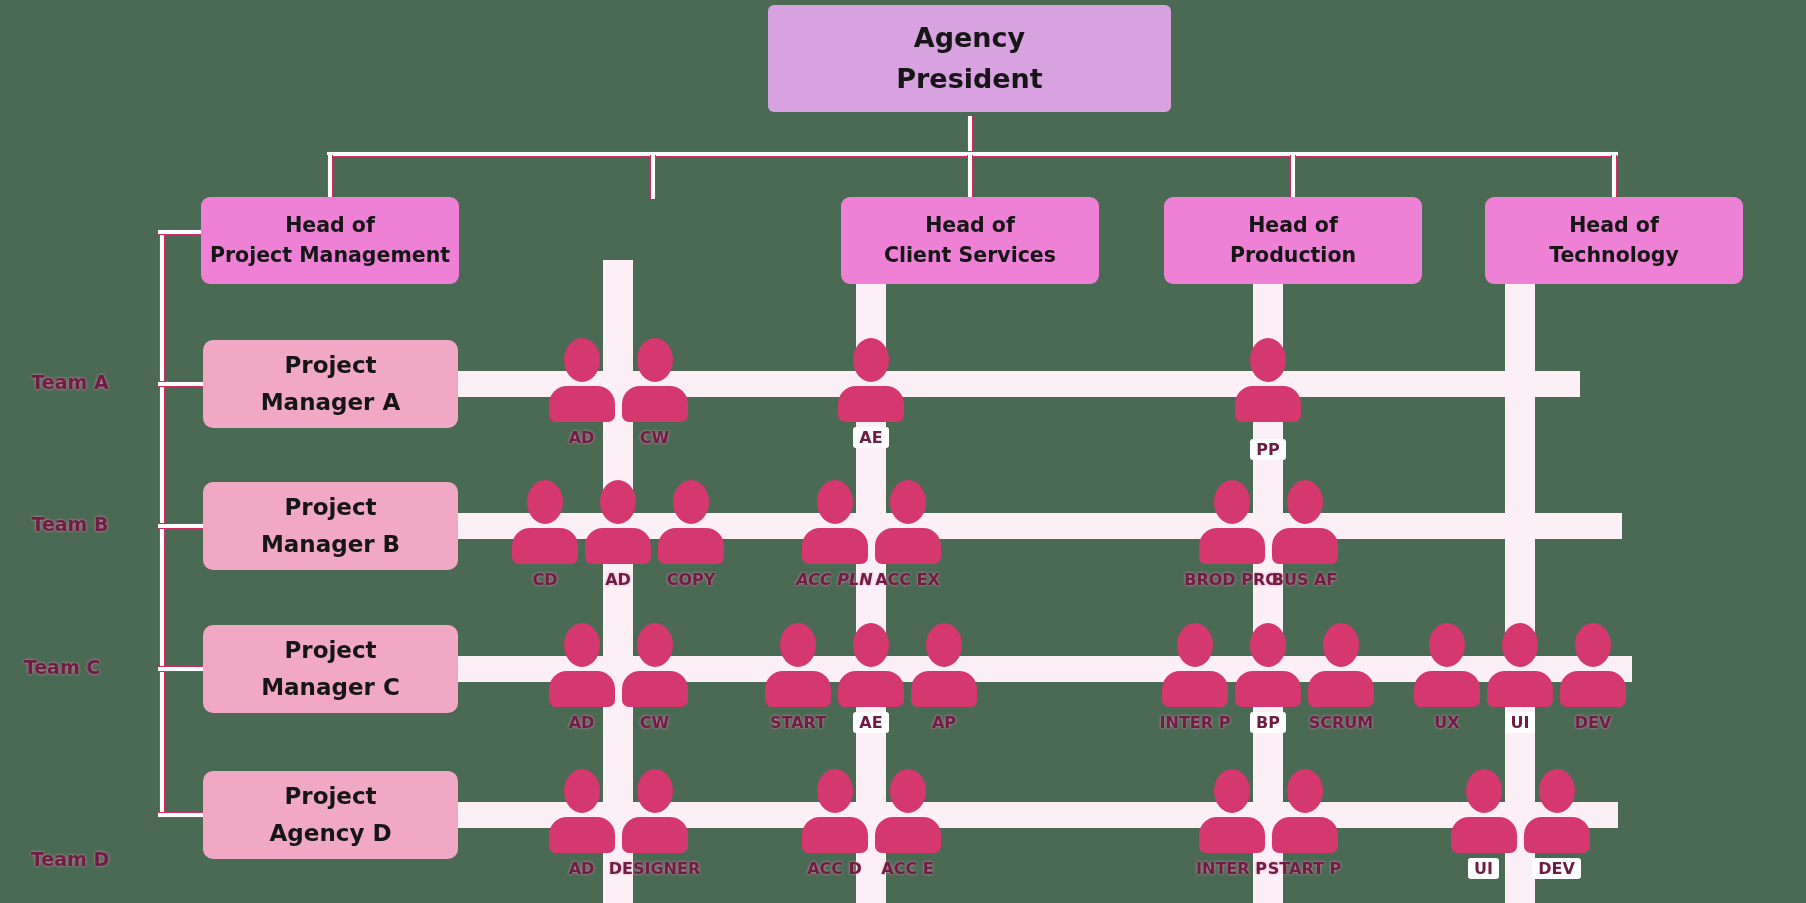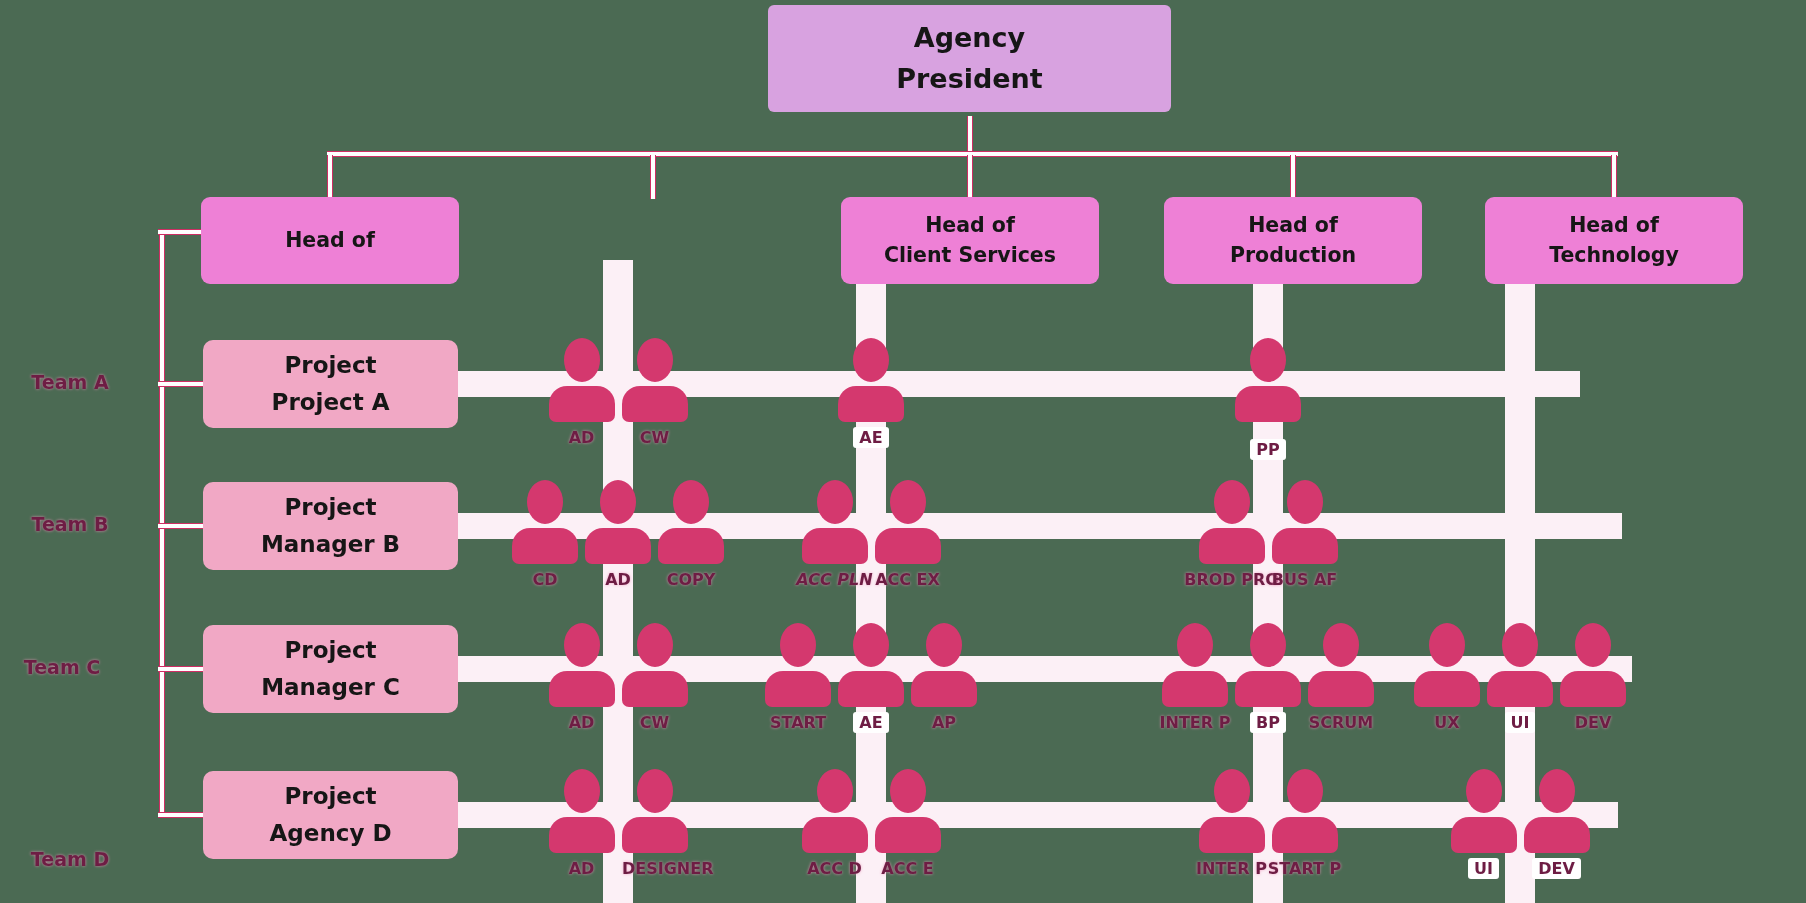--- a/index.html
+++ b/index.html
@@ -75,37 +75,38 @@
   <div class="hline" style="left:158px;top:666px;width:48px"></div>
   <div class="hline" style="left:158px;top:812px;width:48px"></div>
 
   <div class="box president">
     <div>Agency</div>
     <div>President</div>
   </div>
 
 <div class="box head" style="left: 201px; top: 197px; width: 258px; height: 87px;">
       <div>Head of</div>
+      <div>Project Management</div>
     </div>
     <div class="box head" style="left: 841px; top: 197px; width: 258px; height: 87px;">
       <div>Head of</div>
       <div>Client Services</div>
     </div>
     <div class="box head" style="left: 1164px; top: 197px; width: 258px; height: 87px;">
       <div>Head of</div>
       <div>Production</div>
     </div>
     <div class="box head" style="left: 1485px; top: 197px; width: 258px; height: 87px;">
       <div>Head of</div>
       <div>Technology</div>
     </div>
     <div class="team-label" style="left: 10px; top: 371px;">Team A</div>
     <div class="box pm" style="left: 203px; top: 340px; width: 255px; height: 88px;">
       <div>Project</div>
-      <div>Project A</div>
+      <div>Manager A</div>
     </div>
     <div class="person" style="left: 548.5px; top: 338px;"></div>
     <div class="plabel" style="left: 516.5px; top: 428px;"><span>AD</span></div>
     <div class="person" style="left: 621.5px; top: 338px;"></div>
     <div class="plabel" style="left: 589.5px; top: 428px;"><span>CW</span></div>
     <div class="person" style="left: 838px; top: 338px;"></div>
     <div class="plabel chip" style="left: 806px; top: 428px;"><span>AE</span></div>
     <div class="person" style="left: 1235px; top: 338px;"></div>
     <div class="plabel chip" style="left: 1203px; top: 440px;"><span>PP</span></div>
     <div class="team-label" style="left: 10px; top: 513px;">Team B</div>
@@ -155,21 +156,21 @@
     <div class="person" style="left: 1560px; top: 623px;"></div>
     <div class="plabel" style="left: 1528px; top: 713px;"><span>DEV</span></div>
     <div class="team-label" style="left: 10px; top: 848px;">Team D</div>
     <div class="box pm" style="left: 203px; top: 771px; width: 255px; height: 88px;">
       <div>Project</div>
       <div>Agency D</div>
     </div>
     <div class="person" style="left: 548.5px; top: 769px;"></div>
     <div class="plabel" style="left: 516.5px; top: 859px;"><span>AD</span></div>
     <div class="person" style="left: 621.5px; top: 769px;"></div>
-    <div class="plabel" style="left: 589.5px; top: 859px; text-align: right;"><span>DESIGNER</span></div>
+    <div class="plabel" style="left: 589.5px; top: 859px;"><span>DESIGNER</span></div>
     <div class="person" style="left: 801.5px; top: 769px;"></div>
     <div class="plabel" style="left: 769.5px; top: 859px;"><span>ACC D</span></div>
     <div class="person" style="left: 874.5px; top: 769px;"></div>
     <div class="plabel" style="left: 842.5px; top: 859px;"><span>ACC E</span></div>
     <div class="person" style="left: 1198.5px; top: 769px;"></div>
     <div class="plabel" style="left: 1166.5px; top: 859px;"><span>INTER P</span></div>
     <div class="person" style="left: 1271.5px; top: 769px;"></div>
     <div class="plabel" style="left: 1239.5px; top: 859px;"><span>START P</span></div>
     <div class="person" style="left: 1450.5px; top: 769px;"></div>
     <div class="plabel chip" style="left: 1418.5px; top: 859px;"><span>UI</span></div>

